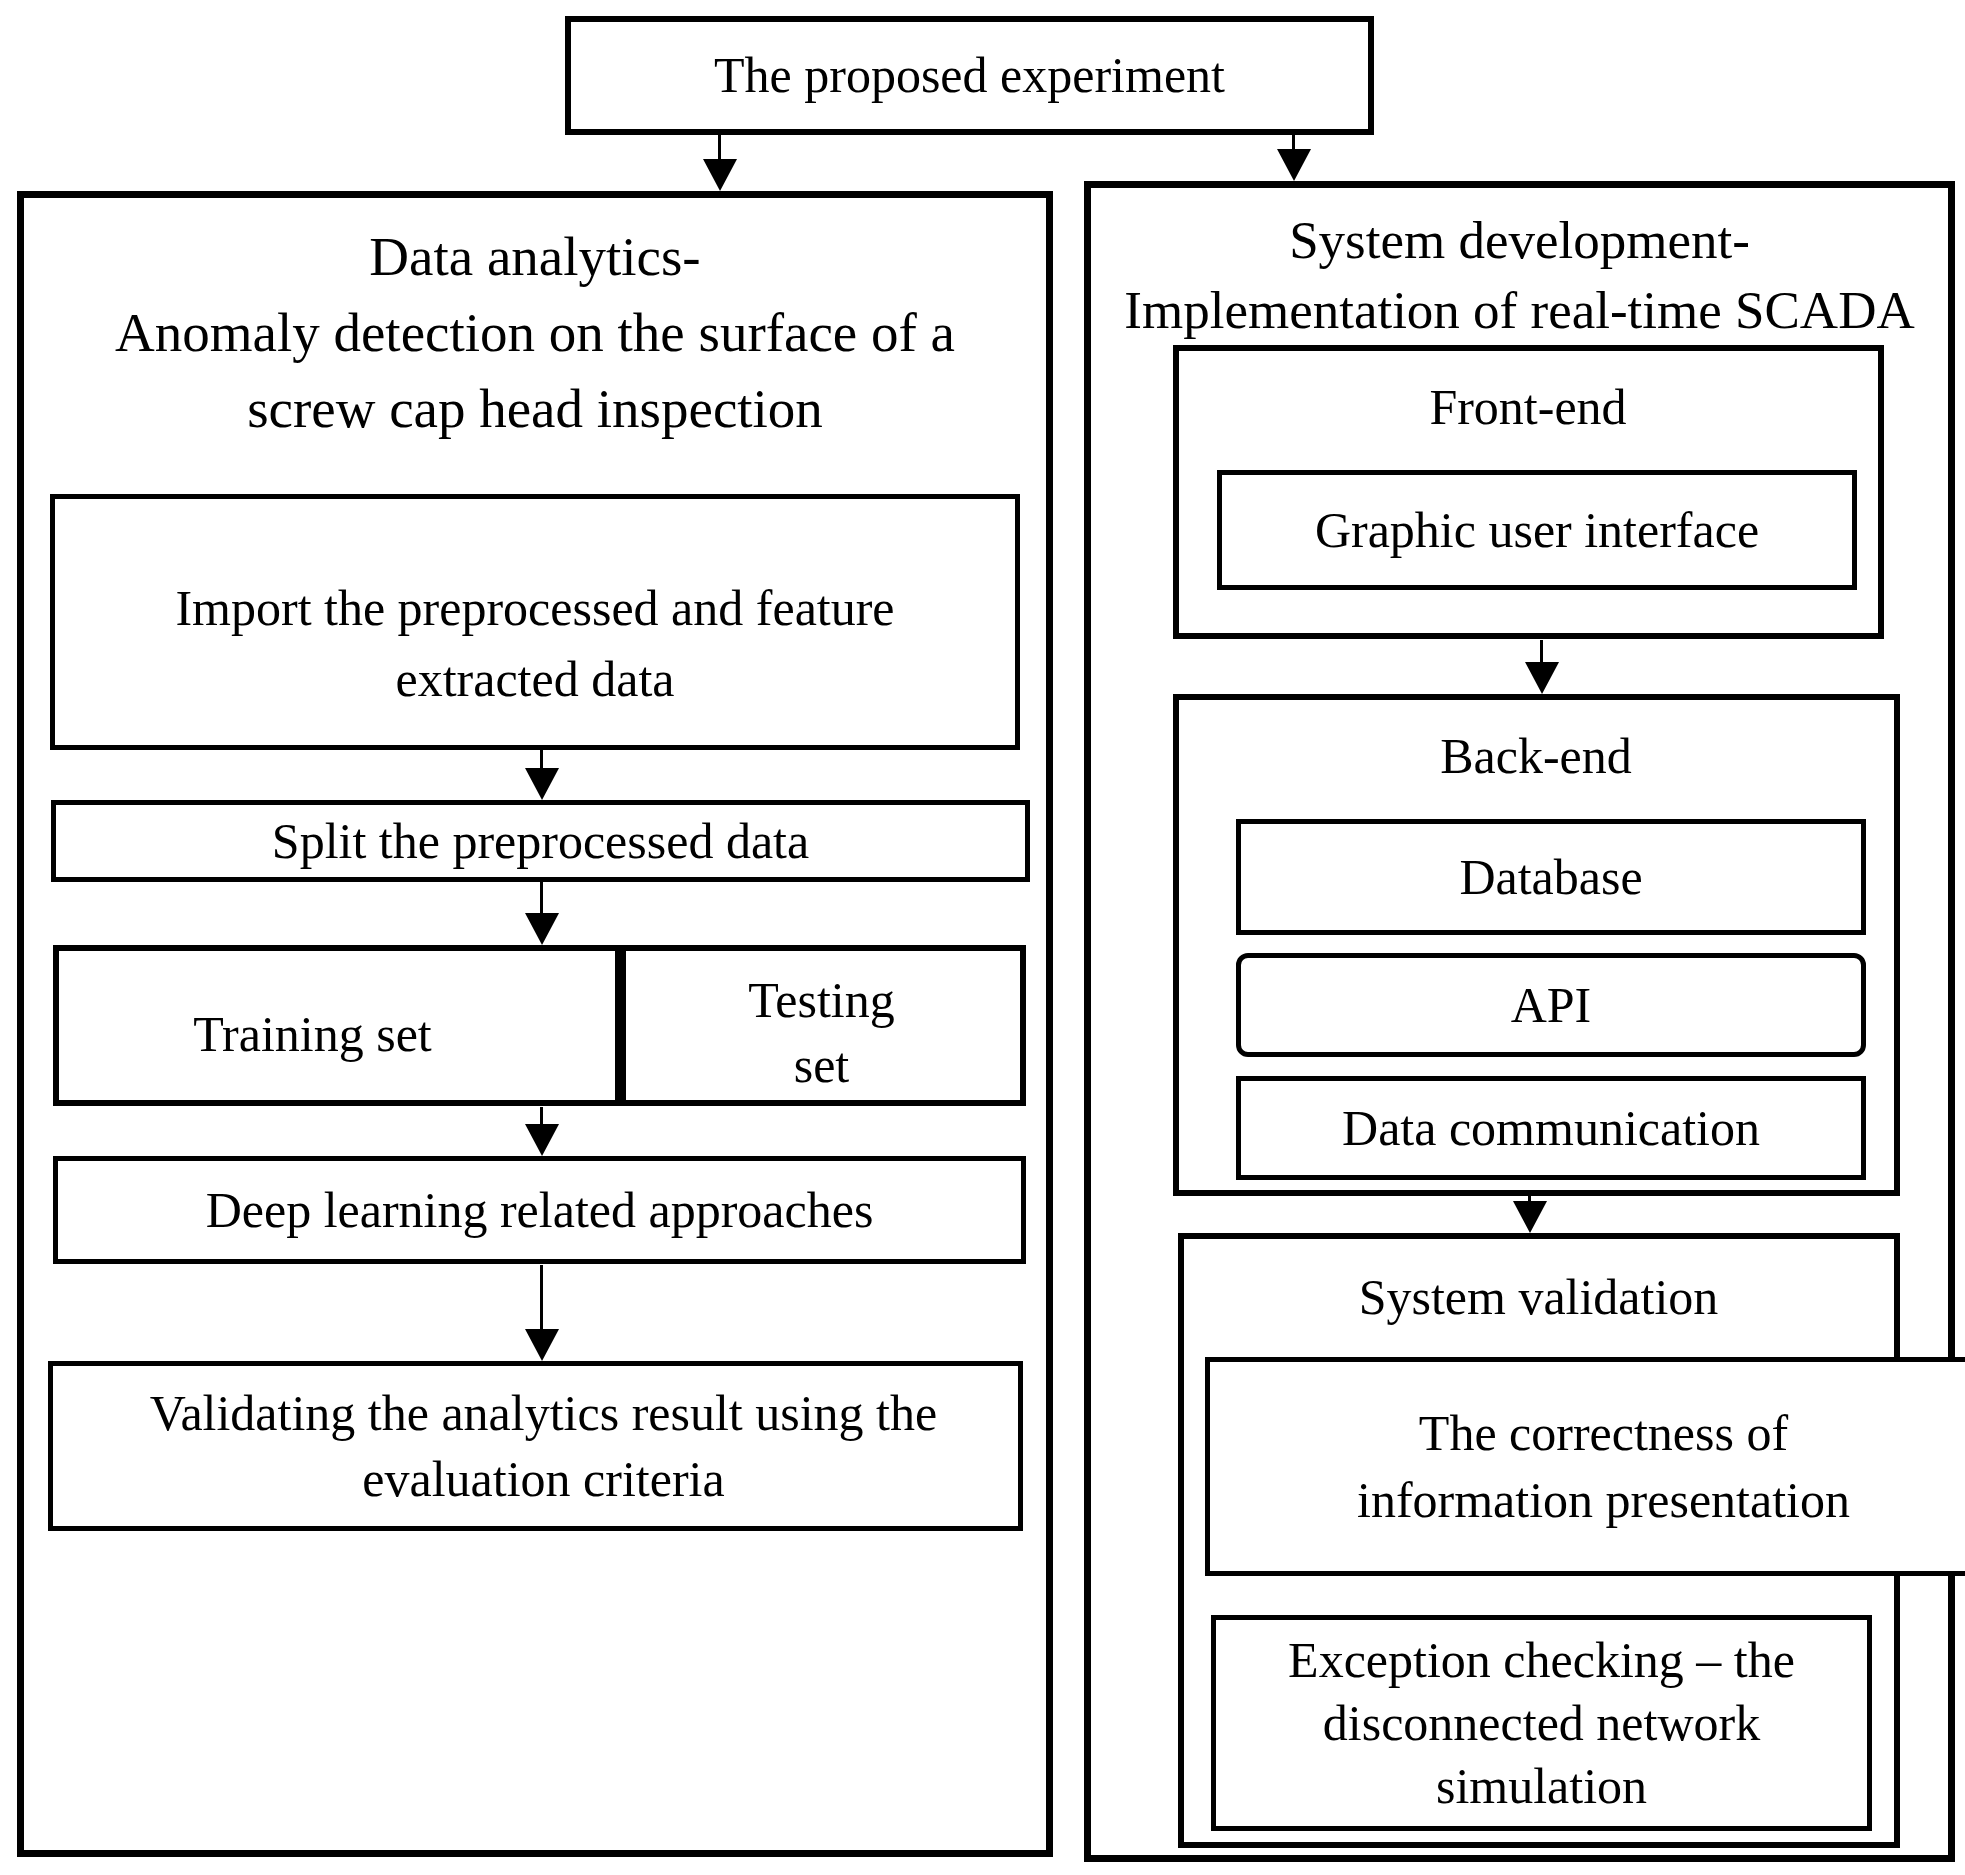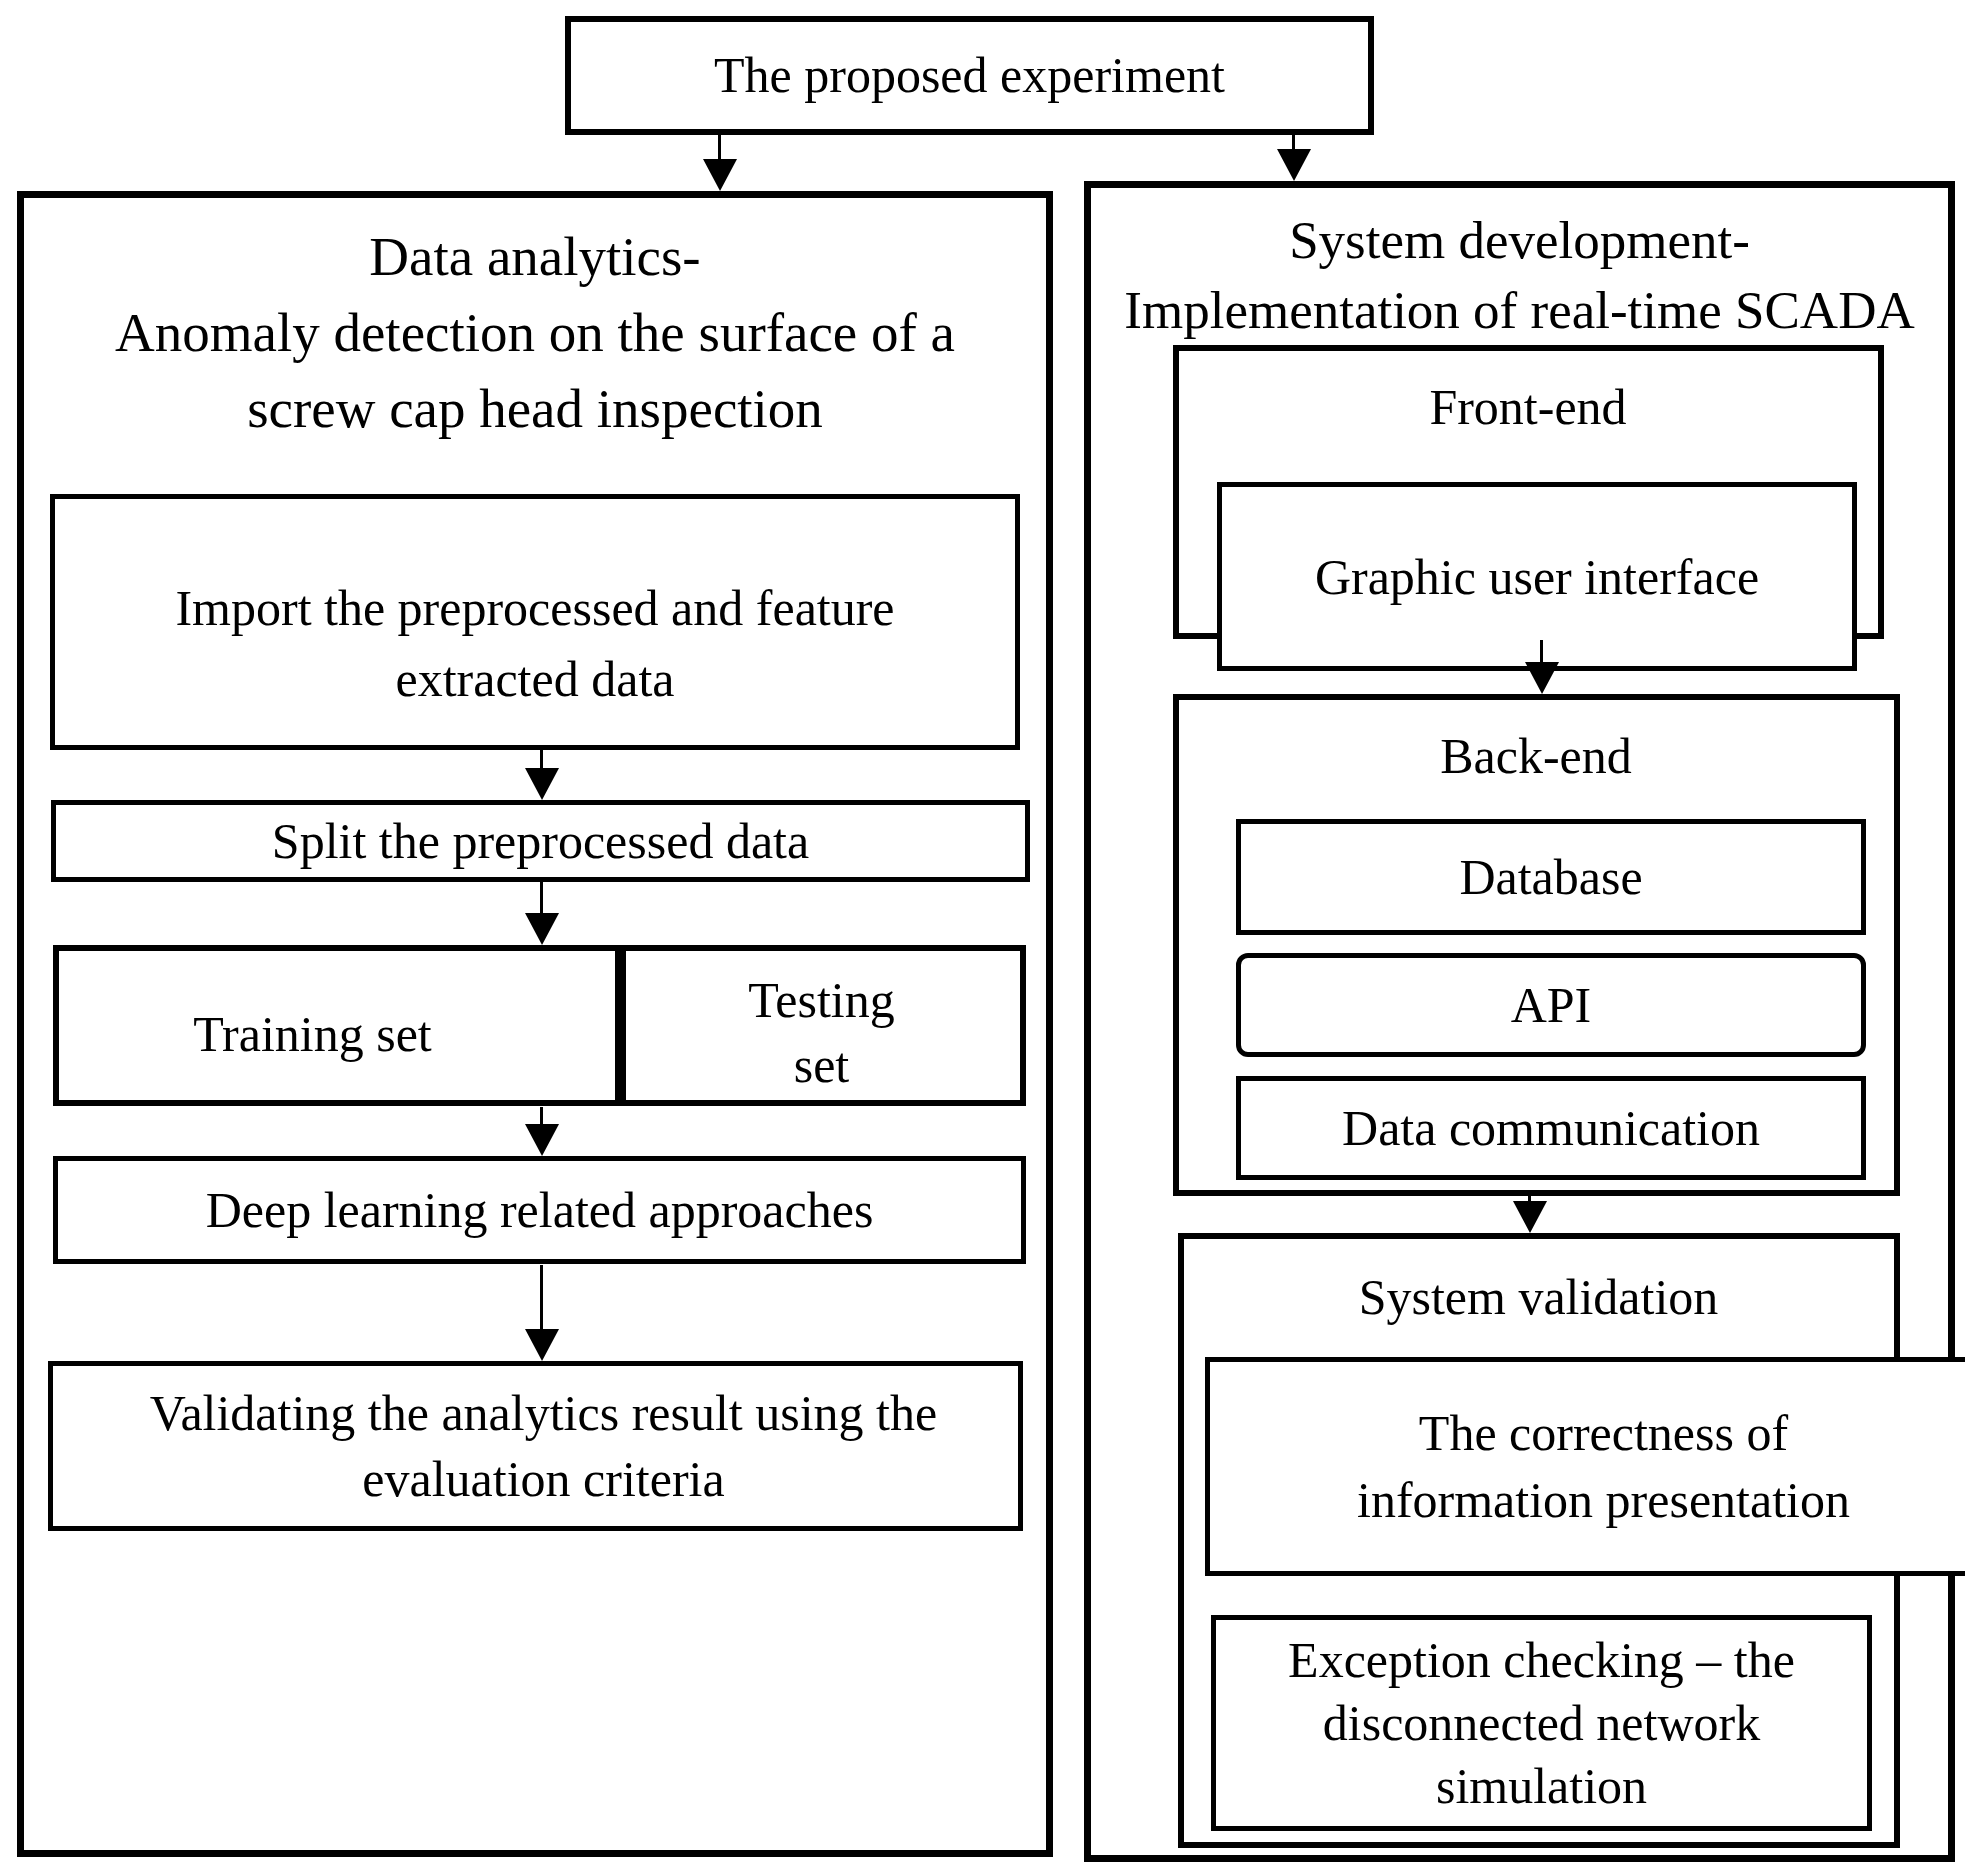--- a/index.html
+++ b/index.html
@@ -71,21 +71,21 @@
 evaluation criteria</div>
   </div>
 
   <div class="box" style="left:1084px;top:181px;width:871px;height:1681px;border-width:7.5px;"></div>
 
   <div class="label txt" style="left:1099px;top:205px;width:841px;font-size:53px;line-height:70px;">System development-
 Implementation of real-time SCADA</div>
 
   <div class="box" style="left:1173px;top:345px;width:711px;height:294px;border-width:6.2px;"></div>
   <div class="label txt" style="left:1179px;top:374px;width:698px;font-size:50px;">Front-end</div>
-  <div class="box" style="left:1217px;top:482px;width:640px;height:189px;border-width:5.6px;">
+  <div class="box" style="left:1217px;top:470px;width:640px;height:120px;border-width:5.6px;">
     <div class="txt" style="font-size:50px;">Graphic user interface</div>
   </div>
 
   <div class="aline" style="left:1540px;top:640px;width:3.1px;height:23.6px;"></div>
   <div class="ahead" style="left:1525px;top:662px;"></div>
 
   <div class="box" style="left:1173px;top:694px;width:727px;height:502px;border-width:6.2px;"></div>
   <div class="label txt" style="left:1179px;top:723px;width:714px;font-size:50px;">Back-end</div>
   <div class="box" style="left:1236px;top:819px;width:630px;height:116px;border-width:5.6px;">
     <div class="txt" style="font-size:50px;">Database</div>

